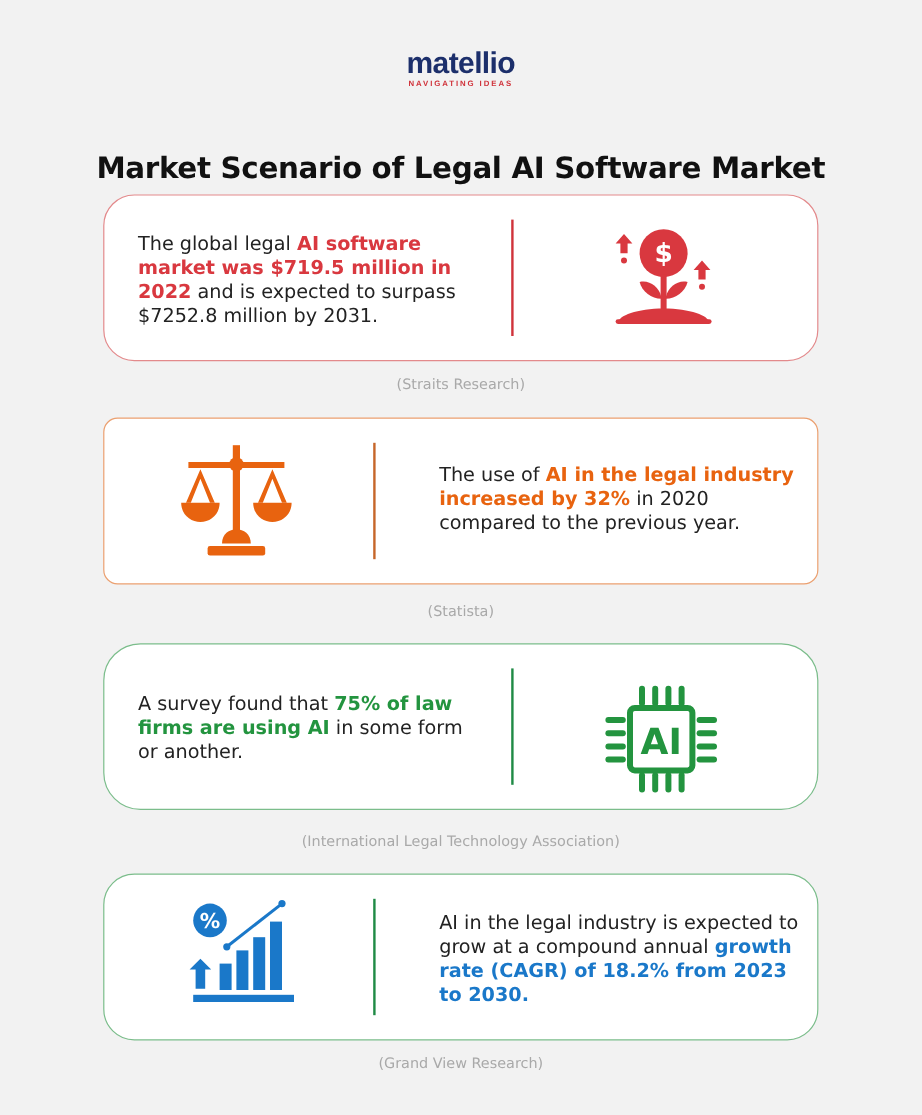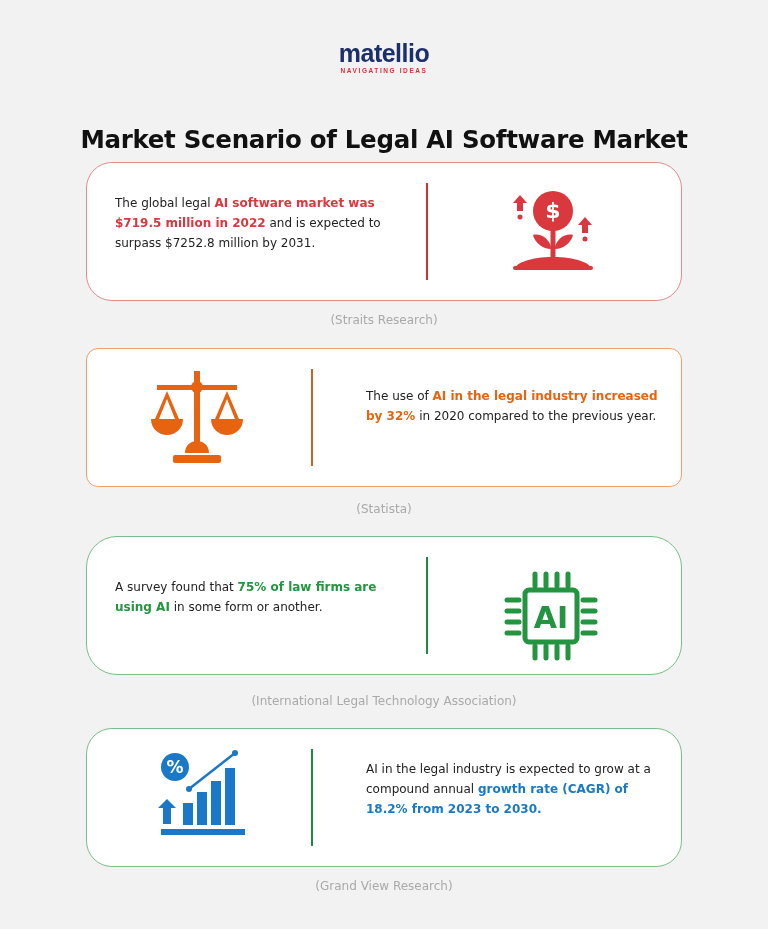--- a/index.html
+++ b/index.html
@@ -7,21 +7,21 @@
   body { font-family: "DejaVu Sans", "Liberation Sans", sans-serif; position: relative; color: #222; }
 
   .logo { position: absolute; left: 0; width: 768px; top: 40px; text-align: center; }
   .logo-word { font-family: Liberation Sans, sans-serif; font-weight: bold; font-size: 25px; color: #1c2f6b; letter-spacing: -0.5px; line-height: 26px; }
   .logo-tag { font-family: "Liberation Sans", sans-serif; font-size: 6.5px; font-weight: bold; letter-spacing: 1.6px; color: #d0333b; margin-top: 1px; }
 
   .title { position: absolute; left: 0; width: 768px; top: 101px; text-align: center; font-weight: bold; font-size: 24.5px; color: #111; letter-spacing: -0.3px; margin-top: 24px; }
 
   .card { position: absolute; left: 86px; width: 596px; background: #fff; border-radius: 26px; border: 1.5px solid; }
   .card .divider { position: absolute; width: 2px; top: 20px; bottom: 20px; }
-  .card .text { position: absolute; font-size: 12px; line-height: 20px; color: #222; }
+  .card .text { position: absolute; font-size: 16px; line-height: 20px; color: #222; }
   .card .text b { font-weight: bold; }
   .card .icon { position: absolute; }
 
   .source { position: absolute; left: 0; width: 768px; text-align: center; font-size: 12px; color: #a9a9a9; }
 
   .c1 { top: 162px; height: 139px; border-color: #e38a8c; }
   .c1 .divider { left: 339px; background: #d0333b; }
   .c1 .text { left: 28px; top: 30px; width: 290px; }
   .c1 .text b { color: #d9383f; }
   .c1 .icon { left: 420px; top: 22px; }

